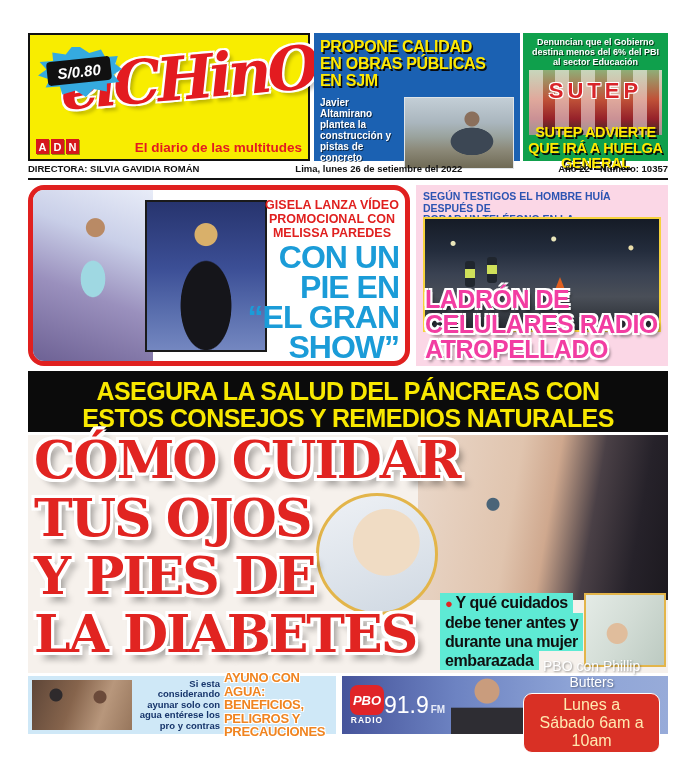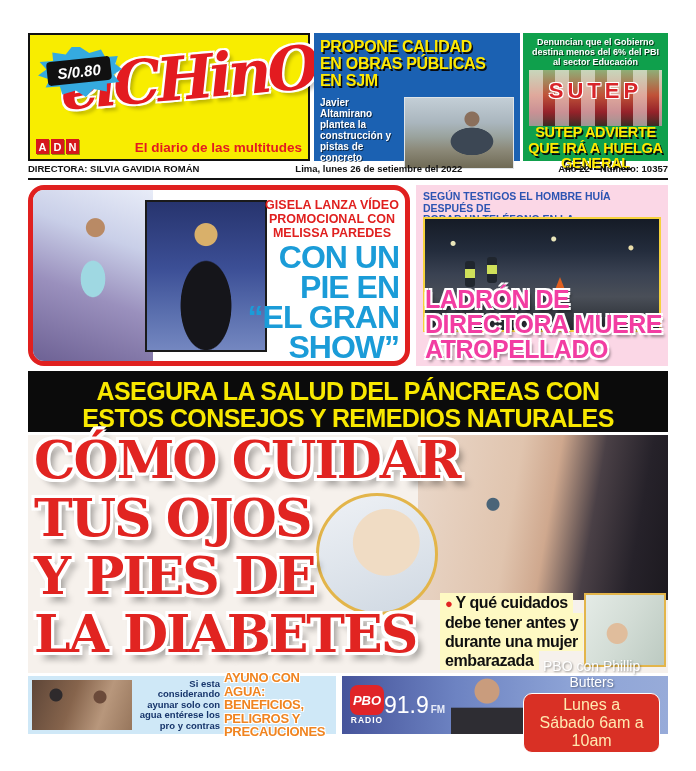--- a/index.html
+++ b/index.html
@@ -38,21 +38,21 @@
   .photo-altamirano { width:110px; height:72px; border:1px solid #dfe4e8;
     background:
       radial-gradient(circle at 62% 30%, #8a6f5c 0 7px, rgba(0,0,0,0) 8px),
       radial-gradient(ellipse at 62% 62%, #3c4754 0 22%, rgba(0,0,0,0) 23%),
       linear-gradient(180deg,#c3ced6 0%,#aab6be 35%,#9aa39e 55%,#8b8877 75%,#6f6a55 100%); }
 
   .top-right { position:absolute; left:523px; top:33px; width:145px; height:128px;
     background:#0fa04c; padding:4px 5px; }
   .top-right .kicker { color:#fff; font-weight:bold; font-size:9px; line-height:10px;
     text-align:center; text-shadow:1px 1px 0 rgba(0,0,0,.65); }
-  .photo-sutep { position:absolute; left:6px; top:37px; width:133px; height:56px;
+  .photo-sutep { position:absolute; left:6px; top:37px; width:133px; height:65px;
     background:
       repeating-linear-gradient(90deg, rgba(255,255,255,.5) 0 14px, rgba(0,0,0,0) 14px 26px),
       linear-gradient(180deg,#8fae77 0%,#c05238 45%,#96222a 75%,#3a2c24 100%); }
   .photo-sutep .sutep-word { position:absolute; left:0; top:8px; width:100%; text-align:center;
     color:#d8252a; font-weight:bold; font-size:22px; letter-spacing:4px;
     text-shadow:-1px -1px 0 #fff,1px -1px 0 #fff,-1px 1px 0 #fff,1px 1px 0 #fff; }
   .top-right .hl { position:absolute; left:2px; top:92px; width:141px; text-align:center;
     color:#ffe900; font-weight:bold; font-size:14.5px; line-height:15.5px; letter-spacing:-0.3px;
     text-shadow:1.5px 1.5px 0 #0a0a0a; }
 
@@ -117,21 +117,21 @@
   .photo-foot-circle { position:absolute; left:288px; top:58px; width:122px; height:122px;
     border-radius:50%; border:3px solid #e3b54a;
     background:
       radial-gradient(circle at 58% 40%, #f0dcc4 0 34%, rgba(0,0,0,0) 35%),
       linear-gradient(160deg,#eef1f5 0%,#dfe5ec 50%,#cfd8e2 100%); }
   .main-hl { position:absolute; left:6px; top:-4px; z-index:4; }
   .main-hl span { display:block; font-family:"DejaVu Serif", serif; font-weight:bold;
     font-size:52px; line-height:58px; color:#e12421; letter-spacing:-2px;
     text-shadow:-3px -3px 0 #fff,3px -3px 0 #fff,-3px 3px 0 #fff,3px 3px 0 #fff,-3px 0 0 #fff,3px 0 0 #fff,0 -3px 0 #fff,0 3px 0 #fff,6px 7px 6px rgba(0,0,0,.35); }
   .note-box { position:absolute; left:412px; top:158px; width:150px; z-index:5; }
-  .note-box .line { display:inline-block; background:#fef9c3; color:#101010;
+  .note-box .line { display:inline-block; background:#5eead4; color:#101010;
     font-weight:bold; font-size:16px; line-height:16px; padding:2px 5px 1px 5px;
     letter-spacing:-0.4px; }
   .note-box .bullet { color:#e12421; font-size:13px; margin-right:3px; }
   .photo-glucose { position:absolute; left:556px; top:158px; width:82px; height:74px;
     border:2px solid #e3b54a;
     background:
       radial-gradient(circle at 40% 55%, #e0bd9c 0 10px, rgba(0,0,0,0) 11px),
       linear-gradient(120deg,#e4ebe6 0%,#d2dcd5 50%,#bccac1 100%); }
 
   
@@ -241,21 +241,21 @@
       <div>SEGÚN TESTIGOS EL HOMBRE HUÍA DESPUÉS DE</div>
       <div>ROBAR UN TELÉFONO EN LA PANAMERICANA SUR</div>
     </div>
     <div class="photo-night">
       <div class="figure-police fp1"></div>
       <div class="figure-police fp2"></div>
       <div class="cone"></div>
     </div>
     <div class="hl">
       <div>LADRÓN DE</div>
-      <div>DIRECTORA MUERE</div>
+      <div>CELULARES RADIO</div>
       <div>ATROPELLADO</div>
     </div>
   </div>
 
   <div class="health-banner">
     <span>ASEGURA LA SALUD DEL PÁNCREAS CON</span>
     <span>ESTOS CONSEJOS Y REMEDIOS NATURALES</span>
   </div>
 
   <div class="main-story">

